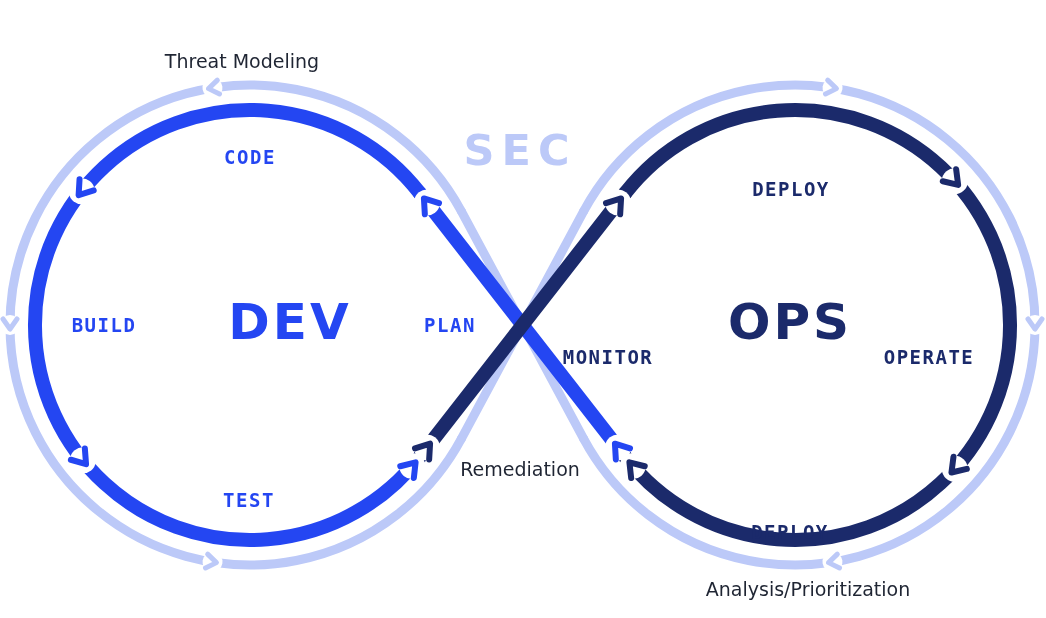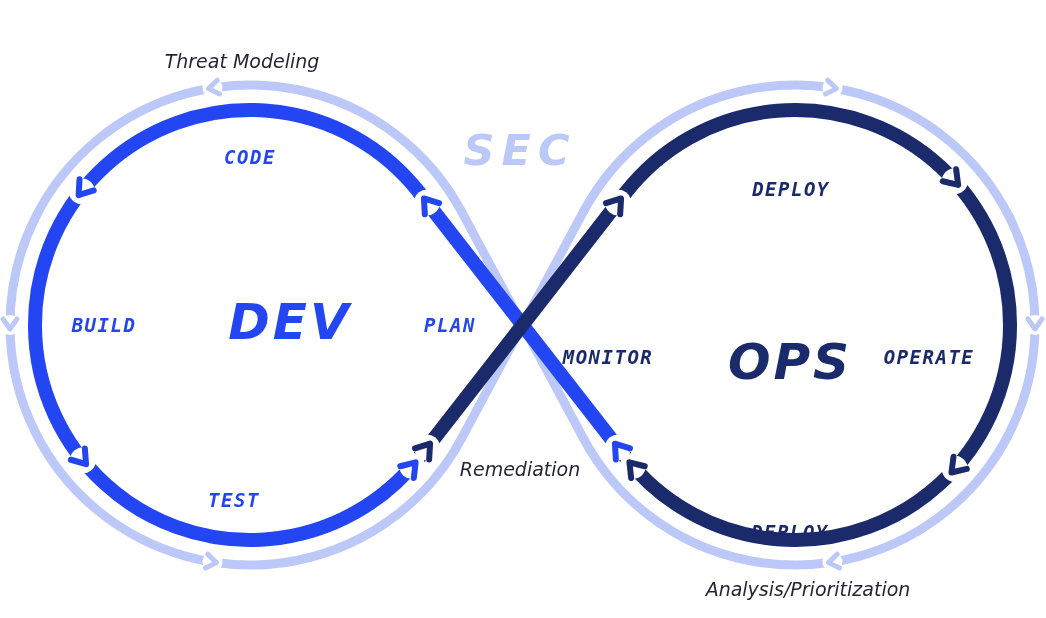--- a/index.html
+++ b/index.html
@@ -4,21 +4,21 @@
 <style>
   :root{
     --dev-blue:#2446F2;
     --ops-navy:#1B2A6B;
     --sec-light-blue:#BCC9F8;
     --annotation-text:#1F2533;
     --background:#FFFFFF;
   }
   html,body{margin:0;padding:0;background:var(--background);}
   body{font-family:"DejaVu Sans","Liberation Sans",sans-serif;}
-  .canvas{position:relative;width:1046px;height:618px;background:var(--background);overflow:hidden;font-style:italic;}
+  .canvas{position:relative;width:1046px;height:618px;background:var(--background);overflow:hidden;}
   .canvas svg{position:absolute;left:0;top:0;}
 
   
   .outer path{fill:none;stroke:var(--sec-light-blue);stroke-width:9;stroke-linecap:round;}
   .dev-loop path{fill:none;stroke:var(--dev-blue);stroke-width:14;stroke-linecap:round;}
   .ops-loop path{fill:none;stroke:var(--ops-navy);stroke-width:14;stroke-linecap:round;}
 
   
   .chev circle{fill:var(--background);stroke:none;}
   .chev polyline{fill:none;stroke-linecap:round;stroke-linejoin:round;}
@@ -26,21 +26,21 @@
   .c-ops polyline{stroke:var(--ops-navy);stroke-width:6;}
   .c-sec polyline{stroke:var(--sec-light-blue);stroke-width:5;}
 
   
   .lbl{position:absolute;transform:translate(-50%,-50%);white-space:nowrap;line-height:1;}
   .stage{font-family:"DejaVu Sans Mono","Liberation Mono",monospace;font-weight:bold;font-size:19px;letter-spacing:1.5px;}
   .stage.dev{color:var(--dev-blue);}
   .stage.ops{color:var(--ops-navy);margin-top:32px;}
   .word{font-weight:800;font-size:50px;letter-spacing:3px;}
   .word.dev{color:var(--dev-blue);margin-left:37px;}
-  .word.ops{color:var(--ops-navy);margin-top:40px;}
+  .word.ops{color:var(--ops-navy);}
   .sec-word{font-weight:800;font-size:43px;letter-spacing:7px;color:var(--sec-light-blue);}
   .annotation{font-size:19px;font-weight:400;color:var(--annotation-text);}
 </style>
 </head>
 <body>
 
 <div class="canvas">
 
   <svg width="1046" height="618" viewBox="0 0 1046 618">
 
@@ -134,21 +134,21 @@
 
   <div class="lbl annotation" style="left:242px;top:61px">Threat Modeling</div>
   <div class="lbl annotation" style="left:520px;top:469px">Remediation</div>
   <div class="lbl sec-word" style="left:520px;top:150px">SEC</div>
 
   <div class="lbl annotation" style="left:808px;top:589px">Analysis/Prioritization</div>
 
   <div class="lbl word dev" style="left:253px;top:322px">DEV</div>
   <div class="lbl stage dev" style="left:250px;top:157px">CODE</div>
   <div class="lbl stage dev" style="left:104px;top:325px">BUILD</div>
-  <div class="lbl stage dev" style="left:234px;top:500px">TEST</div>
+  <div class="lbl stage dev" style="left:249px;top:500px">TEST</div>
   <div class="lbl stage dev" style="left:450px;top:325px">PLAN</div>
 
   <div class="lbl word ops" style="left:790px;top:322px">OPS</div>
   <div class="lbl stage ops" style="left:791px;top:157px">DEPLOY</div>
   <div class="lbl stage ops" style="left:929px;top:325px">OPERATE</div>
   <div class="lbl stage ops" style="left:790px;top:500px">DEPLOY</div>
   <div class="lbl stage ops" style="left:608px;top:325px">MONITOR</div>
 </div>
 
 </body></html>

